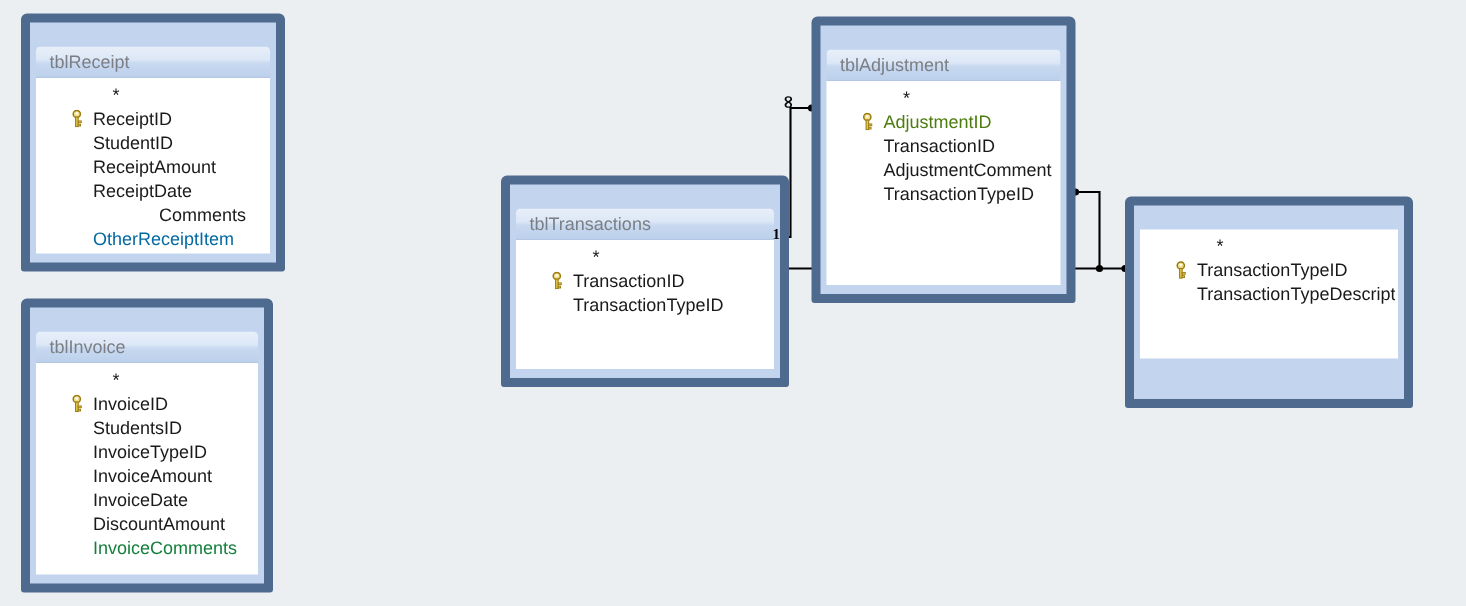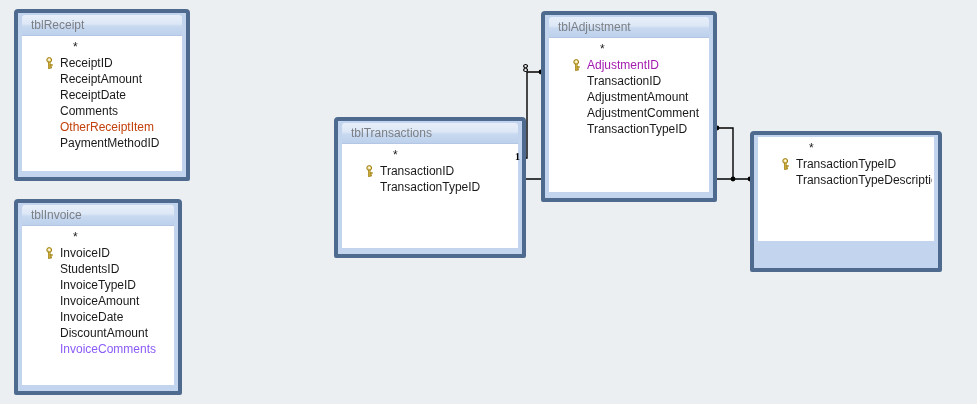--- a/index.html
+++ b/index.html
@@ -31,23 +31,23 @@
     width: 977px;
     height: 404px;
     pointer-events: none;
   }
 
   
   .tbl {
     position: absolute;
     box-sizing: border-box;
     background: #c3d4ee;
-    border: 4px solid #0ea5e9;
+    border: 6px solid #0ea5e9;
     border-radius: 4px 4px 2px 2px;
-    padding: 2px 4px 5px 4px;
+    padding: 16px 4px 5px 4px;
     box-shadow: 0 0 0 0 rgba(0,0,0,0);
   }
 
   .tbl-header {
     height: 21px;
     line-height: 21px;
     box-sizing: border-box;
     padding-left: 9px;
     font-size: 12px;
     color: #7b7f85;
@@ -140,44 +140,45 @@
         <div class="tbl-header" style="color: rgb(123, 127, 133);">tblReceipt</div>
         <div class="tbl-body">
           <div class="field-row star"><span class="star-glyph" style="color: rgb(26, 26, 26);">*</span></div>
           <div class="field-row"><svg class="key-icon" viewBox="0 0 11 12">
               <circle cx="5.2" cy="3" r="2.4" fill="#f2dd8a" stroke="#9a7b12" stroke-width="1"></circle>
               <circle cx="5.2" cy="2.7" r="0.85" fill="#ffffff"></circle>
               <rect x="4.4" y="5" width="1.7" height="6.4" fill="#e8c84b" stroke="#9a7b12" stroke-width="0.7"></rect>
               <rect x="6.1" y="7.6" width="2.1" height="1.2" fill="#e8c84b" stroke="#9a7b12" stroke-width="0.6"></rect>
               <rect x="6.1" y="9.8" width="1.6" height="1.2" fill="#e8c84b" stroke="#9a7b12" stroke-width="0.6"></rect>
             </svg><span style="color: rgb(26, 26, 26); text-align: right;">ReceiptID</span></div>
+          <div class="field-row"><span style="color: rgb(26, 26, 26);">StudentID</span></div>
           <div class="field-row"><span style="color: rgb(26, 26, 26);">ReceiptAmount</span></div>
           <div class="field-row"><span style="color: rgb(26, 26, 26);">ReceiptDate</span></div>
-          <div class="field-row"><span style="color: rgb(26, 26, 26);">Comments</span></div>
-          <div class="field-row"><span style="color: #c2410c;">OtherReceiptItem</span></div>
+          <div class="field-row"><span style="color: rgb(26, 26, 26); margin-left: 44px;">Comments</span></div>
+          <div class="field-row"><span style="color: #0369a1;">OtherReceiptItem</span></div>
           <div class="field-row"><span style="color: rgb(26, 26, 26);">PaymentMethodID</span></div>
         </div>
       </div>
       <div class="tbl" style="left: 14px; top: 199px; width: 168px; height: 196px; background: rgb(195, 212, 238); border-color: rgb(79, 106, 143);">
         <div class="tbl-header" style="color: rgb(123, 127, 133);">tblInvoice</div>
         <div class="tbl-body">
           <div class="field-row star"><span class="star-glyph" style="color: rgb(26, 26, 26);">*</span></div>
           <div class="field-row"><svg class="key-icon" viewBox="0 0 11 12">
               <circle cx="5.2" cy="3" r="2.4" fill="#f2dd8a" stroke="#9a7b12" stroke-width="1"></circle>
               <circle cx="5.2" cy="2.7" r="0.85" fill="#ffffff"></circle>
               <rect x="4.4" y="5" width="1.7" height="6.4" fill="#e8c84b" stroke="#9a7b12" stroke-width="0.7"></rect>
               <rect x="6.1" y="7.6" width="2.1" height="1.2" fill="#e8c84b" stroke="#9a7b12" stroke-width="0.6"></rect>
               <rect x="6.1" y="9.8" width="1.6" height="1.2" fill="#e8c84b" stroke="#9a7b12" stroke-width="0.6"></rect>
             </svg><span style="color: rgb(26, 26, 26);">InvoiceID</span></div>
           <div class="field-row"><span style="color: rgb(26, 26, 26);">StudentsID</span></div>
           <div class="field-row"><span style="color: rgb(26, 26, 26); margin-top: 44px;">InvoiceTypeID</span></div>
           <div class="field-row"><span style="color: rgb(26, 26, 26);">InvoiceAmount</span></div>
           <div class="field-row"><span style="color: rgb(26, 26, 26);">InvoiceDate</span></div>
           <div class="field-row"><span style="color: rgb(26, 26, 26);">DiscountAmount</span></div>
-          <div class="field-row"><span style="color: #8b5cf6;">InvoiceComments</span></div>
+          <div class="field-row"><span style="color: #15803d;">InvoiceComments</span></div>
         </div>
       </div>
       <div class="tbl" style="left: 334px; top: 117px; width: 192px; height: 141px; background: rgb(195, 212, 238); border-color: rgb(79, 106, 143);">
         <div class="tbl-header" style="color: rgb(123, 127, 133);">tblTransactions</div>
         <div class="tbl-body">
           <div class="field-row star"><span class="star-glyph" style="color: rgb(26, 26, 26);">*</span></div>
           <div class="field-row"><svg class="key-icon" viewBox="0 0 11 12">
               <circle cx="5.2" cy="3" r="2.4" fill="#f2dd8a" stroke="#9a7b12" stroke-width="1"></circle>
               <circle cx="5.2" cy="2.7" r="0.85" fill="#ffffff"></circle>
               <rect x="4.4" y="5" width="1.7" height="6.4" fill="#e8c84b" stroke="#9a7b12" stroke-width="0.7"></rect>
@@ -190,23 +191,22 @@
       <div class="tbl" style="left: 541px; top: 11px; width: 176px; height: 191px; background: rgb(195, 212, 238); border-color: rgb(79, 106, 143);">
         <div class="tbl-header" style="color: rgb(123, 127, 133);">tblAdjustment</div>
         <div class="tbl-body">
           <div class="field-row star"><span class="star-glyph" style="color: rgb(26, 26, 26);">*</span></div>
           <div class="field-row"><svg class="key-icon" viewBox="0 0 11 12">
               <circle cx="5.2" cy="3" r="2.4" fill="#f2dd8a" stroke="#9a7b12" stroke-width="1"></circle>
               <circle cx="5.2" cy="2.7" r="0.85" fill="#ffffff"></circle>
               <rect x="4.4" y="5" width="1.7" height="6.4" fill="#e8c84b" stroke="#9a7b12" stroke-width="0.7"></rect>
               <rect x="6.1" y="7.6" width="2.1" height="1.2" fill="#e8c84b" stroke="#9a7b12" stroke-width="0.6"></rect>
               <rect x="6.1" y="9.8" width="1.6" height="1.2" fill="#e8c84b" stroke="#9a7b12" stroke-width="0.6"></rect>
-            </svg><span style="color: #a21caf; margin-top: 20px;">AdjustmentID</span></div>
+            </svg><span style="color: #4d7c0f; margin-top: 20px;">AdjustmentID</span></div>
           <div class="field-row"><span style="color: rgb(26, 26, 26);">TransactionID</span></div>
-          <div class="field-row"><span style="color: rgb(26, 26, 26);">AdjustmentAmount</span></div>
           <div class="field-row"><span style="color: rgb(26, 26, 26);">AdjustmentComment</span></div>
           <div class="field-row"><span style="color: rgb(26, 26, 26);">TransactionTypeID</span></div>
         </div>
       </div>
       <div class="tbl" style="left: 750px; top: 131px; width: 192px; height: 141px; background: rgb(195, 212, 238); border-color: rgb(79, 106, 143);">
         <div class="tbl-body">
           <div class="field-row star"><span class="star-glyph" style="color: rgb(26, 26, 26);">*</span></div>
           <div class="field-row"><svg class="key-icon" viewBox="0 0 11 12">
               <circle cx="5.2" cy="3" r="2.4" fill="#f2dd8a" stroke="#9a7b12" stroke-width="1"></circle>
               <circle cx="5.2" cy="2.7" r="0.85" fill="#ffffff"></circle>

